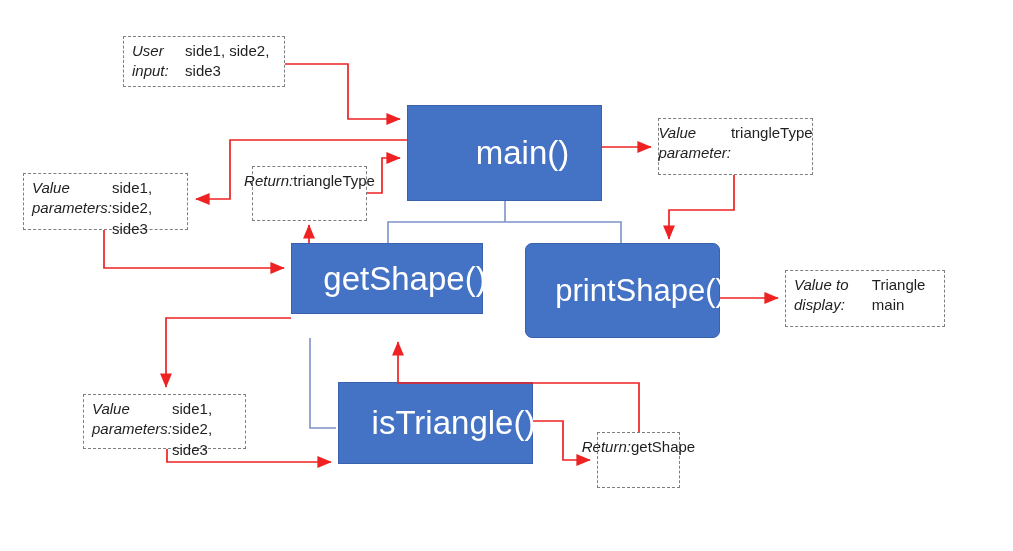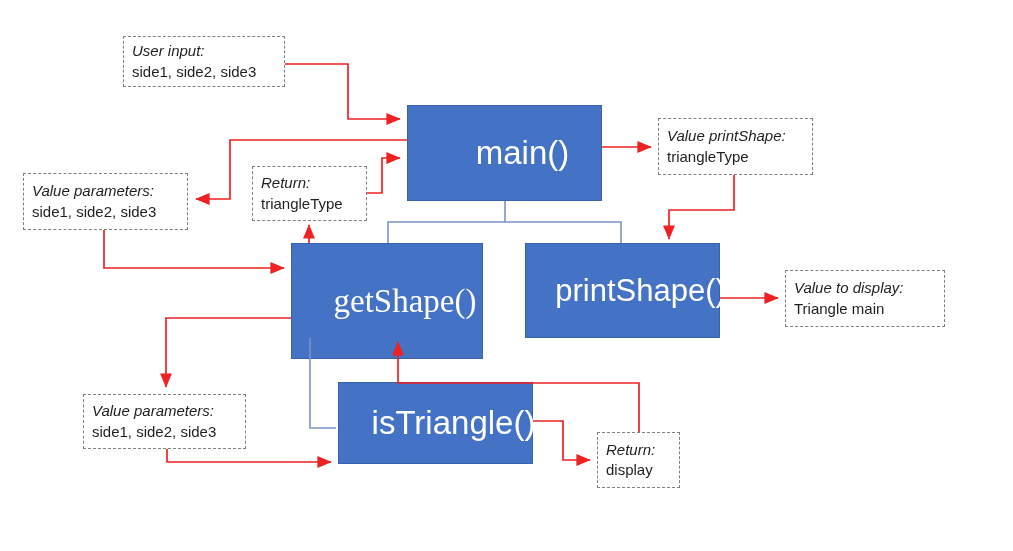--- a/index.html
+++ b/index.html
@@ -33,21 +33,21 @@
     font-size:33px;
     white-space:nowrap;
     letter-spacing:0px;
   }
   .fn.small span{font-size:31px;}
   .note{
     position:absolute;
     background:#FFFFFF;
     border:1.5px dashed var(--annotation-border);
     color:var(--annotation-text);
-    display:flex;flex-direction:column;justify-content:center;
+    display:flex;flex-direction:row;justify-content:center;
     padding:4px 8px;
     z-index:2;
     line-height:1.35;
   }
   .note .l1{font-style:italic;font-size:15px;}
   .note .l2{font-style:normal;font-size:15px;}
   svg.wires{
     position:absolute;left:0;top:0;z-index:5;
     pointer-events:none;
   }
@@ -57,25 +57,25 @@
 </style>
 </head>
 <body>
 
 <div class="canvas">
 
   <div class="fn" style="left:407px;top:105px;width:195px;height:96px;">
     <span>main()</span>
   </div>
 
-  <div class="fn" style="left:291px;top:243px;width:192px;height:116px;font-family:Liberation Serif, serif;">
+  <div class="fn" style="left:291px;top:243px;width:192px;height:71px;">
     <span>getShape()</span>
   </div>
 
-  <div class="fn small" style="left:525px;top:243px;width:195px;height:95px;">
+  <div class="fn small" style="left:525px;top:243px;width:195px;height:95px;border-radius:7px;">
     <span>printShape()</span>
   </div>
 
   <div class="fn" style="left:338px;top:382px;width:195px;height:82px;">
     <span>isTriangle()</span>
   </div>
 
   <div class="note" style="left:123px;top:36px;width:162px;height:51px;">
     <div class="l1">User input:</div>
     <div class="l2">side1, side2, side3</div>
@@ -85,37 +85,37 @@
     <div class="l1">Value parameters:</div>
     <div class="l2">side1, side2, side3</div>
   </div>
 
   <div class="note" style="left:252px;top:166px;width:115px;height:55px;">
     <div class="l1">Return:</div>
     <div class="l2">triangleType</div>
   </div>
 
   <div class="note" style="left:658px;top:118px;width:155px;height:57px;">
-    <div class="l1">Value printShape:</div>
+    <div class="l1">Value parameter:</div>
     <div class="l2">triangleType</div>
   </div>
 
   <div class="note" style="left:785px;top:270px;width:160px;height:57px;">
     <div class="l1">Value to display:</div>
     <div class="l2">Triangle main</div>
   </div>
 
   <div class="note" style="left:83px;top:394px;width:163px;height:55px;">
     <div class="l1">Value parameters:</div>
     <div class="l2">side1, side2, side3</div>
   </div>
 
   <div class="note" style="left:597px;top:432px;width:83px;height:56px;">
     <div class="l1">Return:</div>
-    <div class="l2">display</div>
+    <div class="l2">getShape</div>
   </div>
 
   <svg class="wires" width="1013" height="551" viewBox="0 0 1013 551">
     <defs>
       <marker id="arrowhead" markerWidth="9" markerHeight="8" refX="8" refY="3.5" orient="auto">
         <path d="M0,0 L8.5,3.5 L0,7 Z"></path>
       </marker>
     </defs>
 
     <path class="blue" d="M 505 201 V 222"></path>

